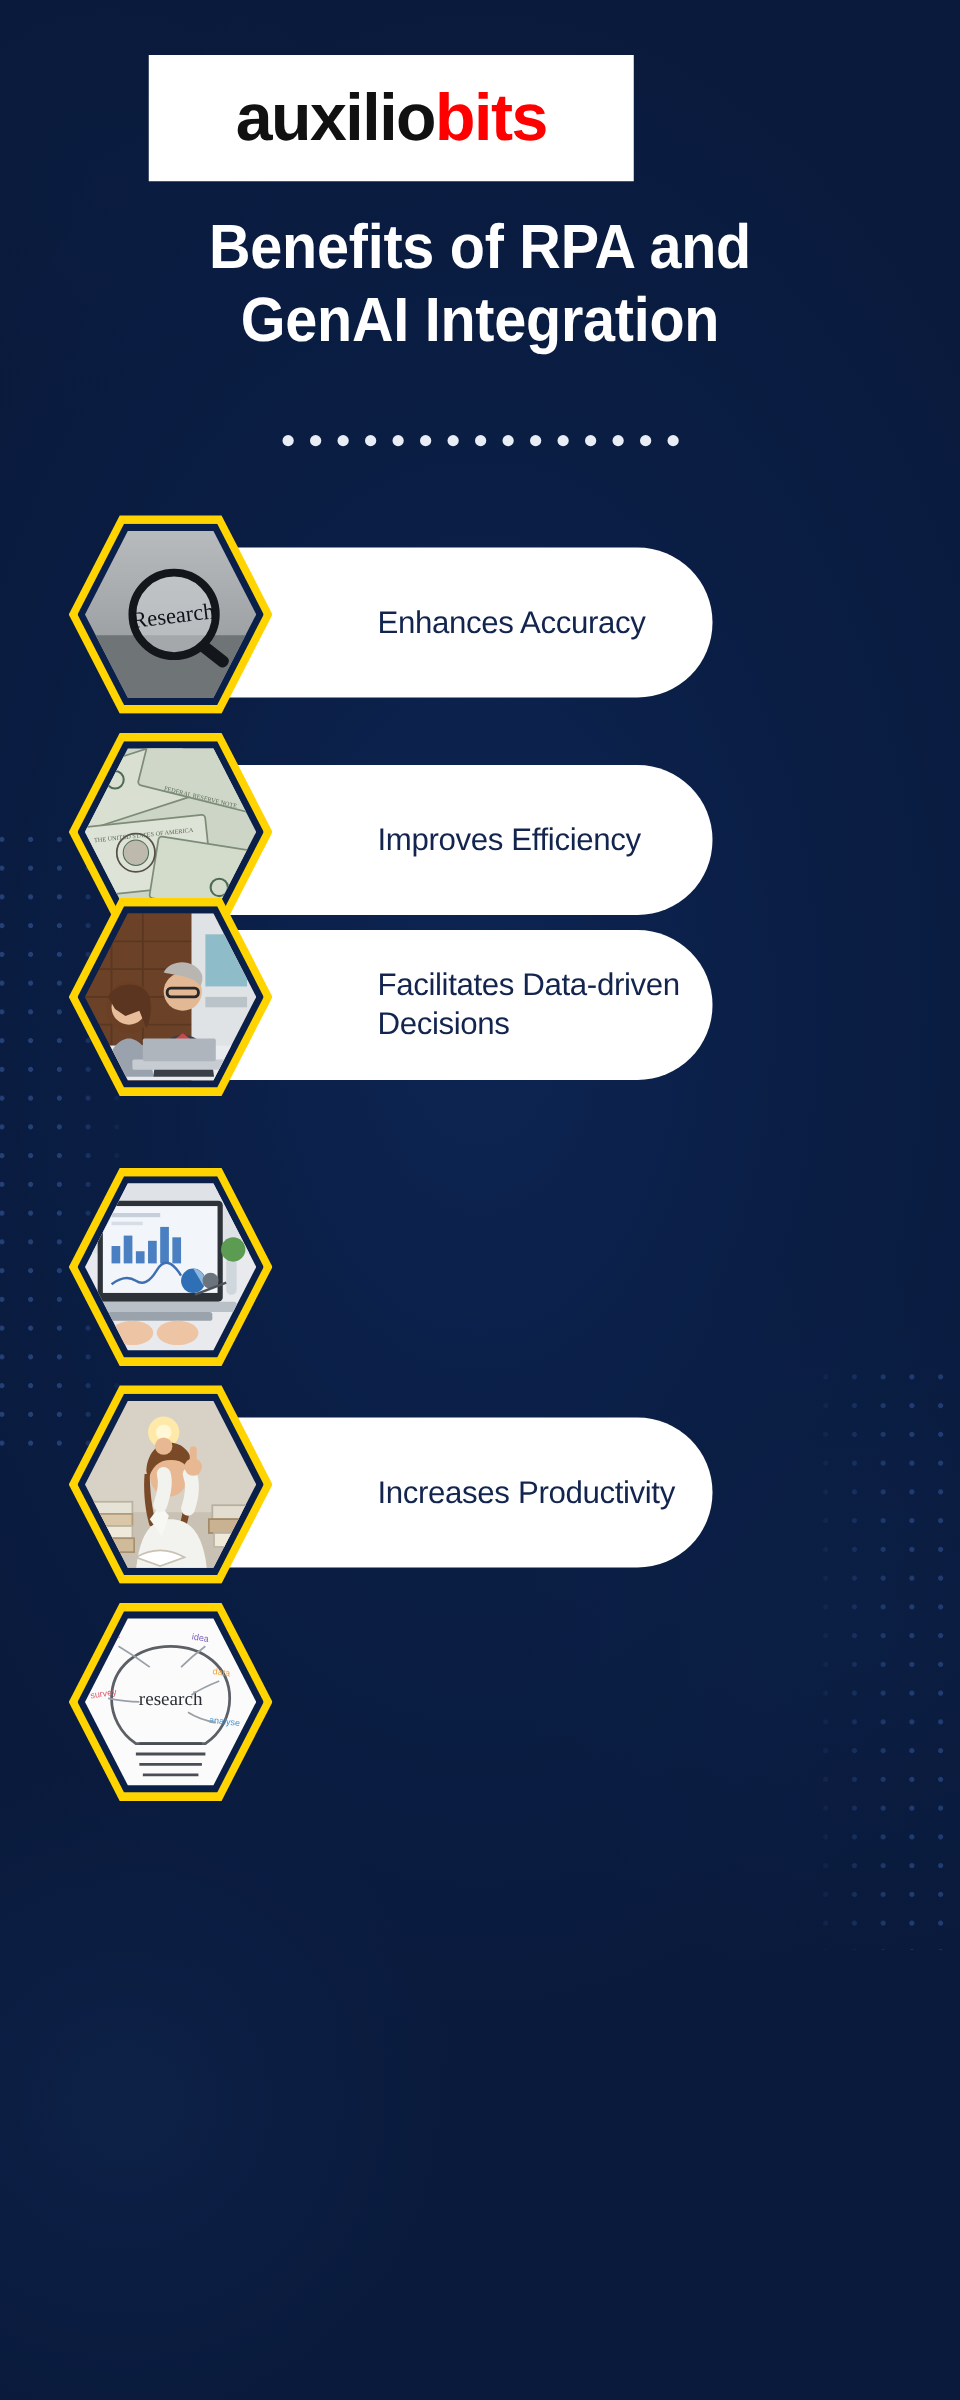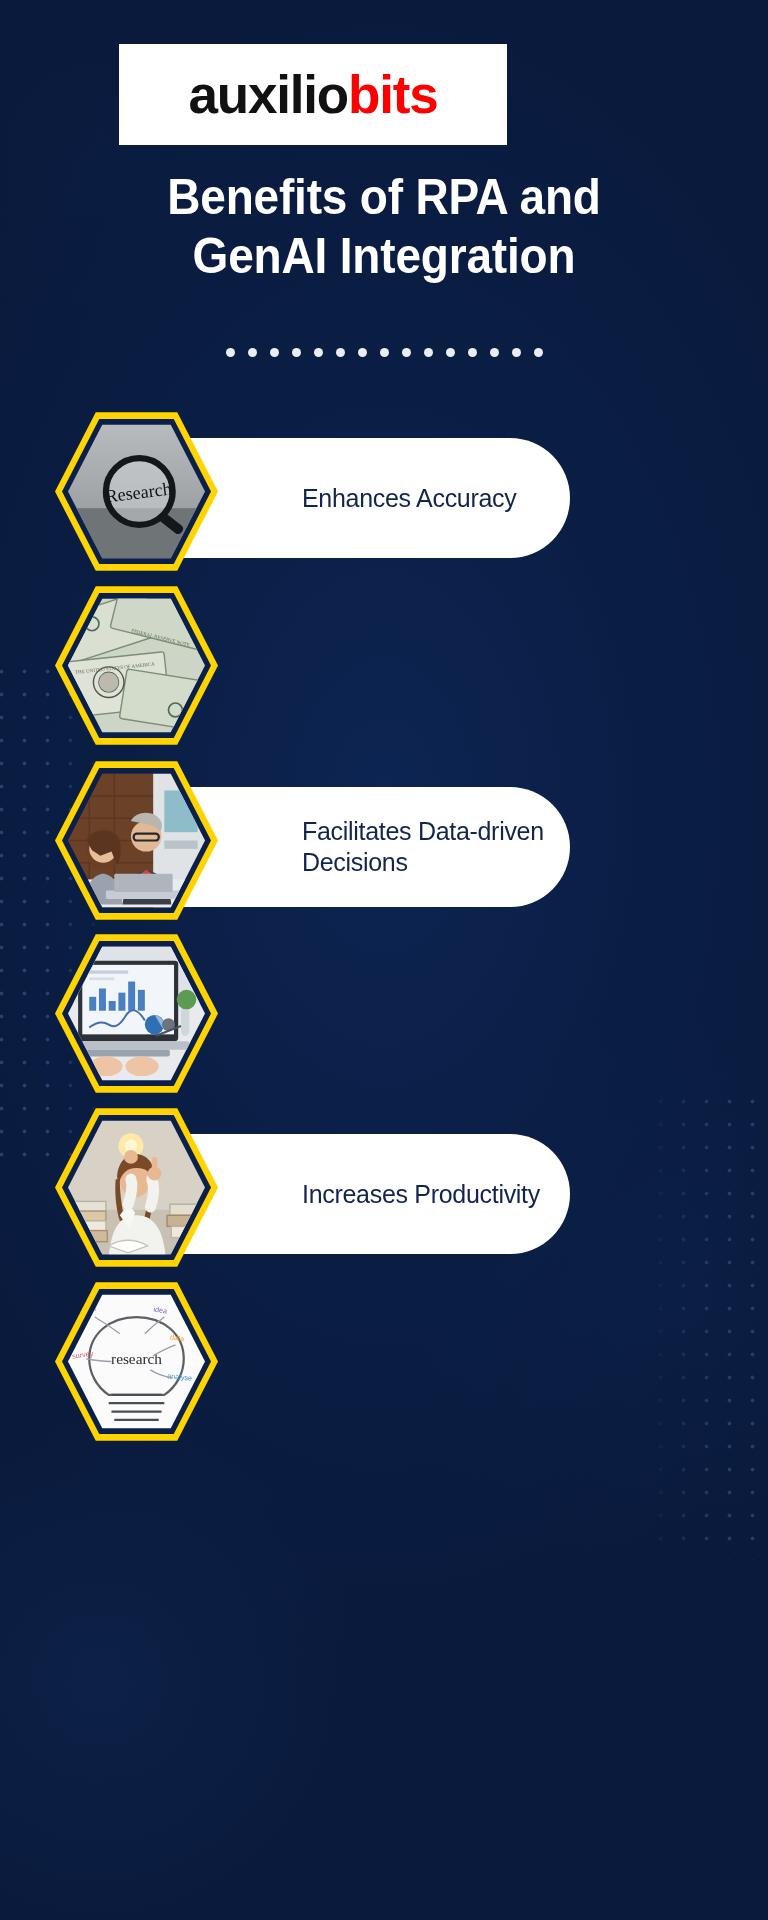--- a/index.html
+++ b/index.html
@@ -202,20 +202,23 @@
       <rect width="100" height="100" fill="url(#g1)"></rect>
       <rect y="62" width="100" height="38" fill="#6f7477"></rect>
       <circle cx="52" cy="50" r="24" fill="#cfd3d5" fill-opacity=".55" stroke="#13161a" stroke-width="4.5"></circle>
       <rect x="69" y="64" width="20" height="7" rx="3" fill="#13161a" transform="rotate(38 69 64)"></rect>
       <text x="52" y="55" font-family="Liberation Serif, serif" font-size="13" fill="#10141a" text-anchor="middle" transform="rotate(-7 52 55)">Research</text>
     </svg>
           </div>
         </div>
       </div>
       <div class="row" style="top: 604px;">
+        <div class="card">
+          <div class="card-label">Improves Efficiency</div>
+        </div>
         <div class="hex">
           <div class="outline"></div>
           <div class="inner"></div>
           <div class="photo" aria-label="Scattered US dollar banknotes">
     <svg viewBox="0 0 100 100" preserveAspectRatio="xMidYMid slice">
       <rect width="100" height="100" fill="#cdd6c6"></rect>
       <g stroke="#7d8c78" stroke-width="1">
         <rect x="-8" y="6" width="70" height="34" rx="2" fill="#d9e0d2" transform="rotate(-18 27 23)"></rect>
         <rect x="34" y="-2" width="72" height="34" rx="2" fill="#cfd8c8" transform="rotate(14 70 15)"></rect>
         <rect x="-6" y="44" width="78" height="40" rx="2" fill="#dde3d6" transform="rotate(-6 33 64)"></rect>
@@ -229,21 +232,21 @@
       <circle cx="30" cy="62" r="11" fill="none" stroke="#55504a" stroke-width="1"></circle>
       <circle cx="30" cy="62" r="7" fill="#bdb9ad"></circle>
       <g fill="#5d6b58" font-family="Liberation Serif, serif" font-size="3.6">
         <text x="6" y="56" transform="rotate(-6 6 56)">THE UNITED STATES OF AMERICA</text>
         <text x="46" y="26" transform="rotate(14 46 26)">FEDERAL RESERVE NOTE</text>
       </g>
     </svg>
           </div>
         </div>
       </div>
-      <div class="row" style="top: 779px;">
+      <div class="row" style="top: 736px;">
         <div class="card">
           <div class="card-label">Facilitates Data-driven Decisions</div>
         </div>
         <div class="hex">
           <div class="outline"></div>
           <div class="inner"></div>
           <div class="photo" aria-label="Two colleagues reviewing work at a laptop">
     <svg viewBox="0 0 100 100" preserveAspectRatio="xMidYMid slice">
       <rect width="100" height="100" fill="#5d3a22"></rect>
       <rect x="0" y="0" width="62" height="100" fill="#6b4227"></rect>

